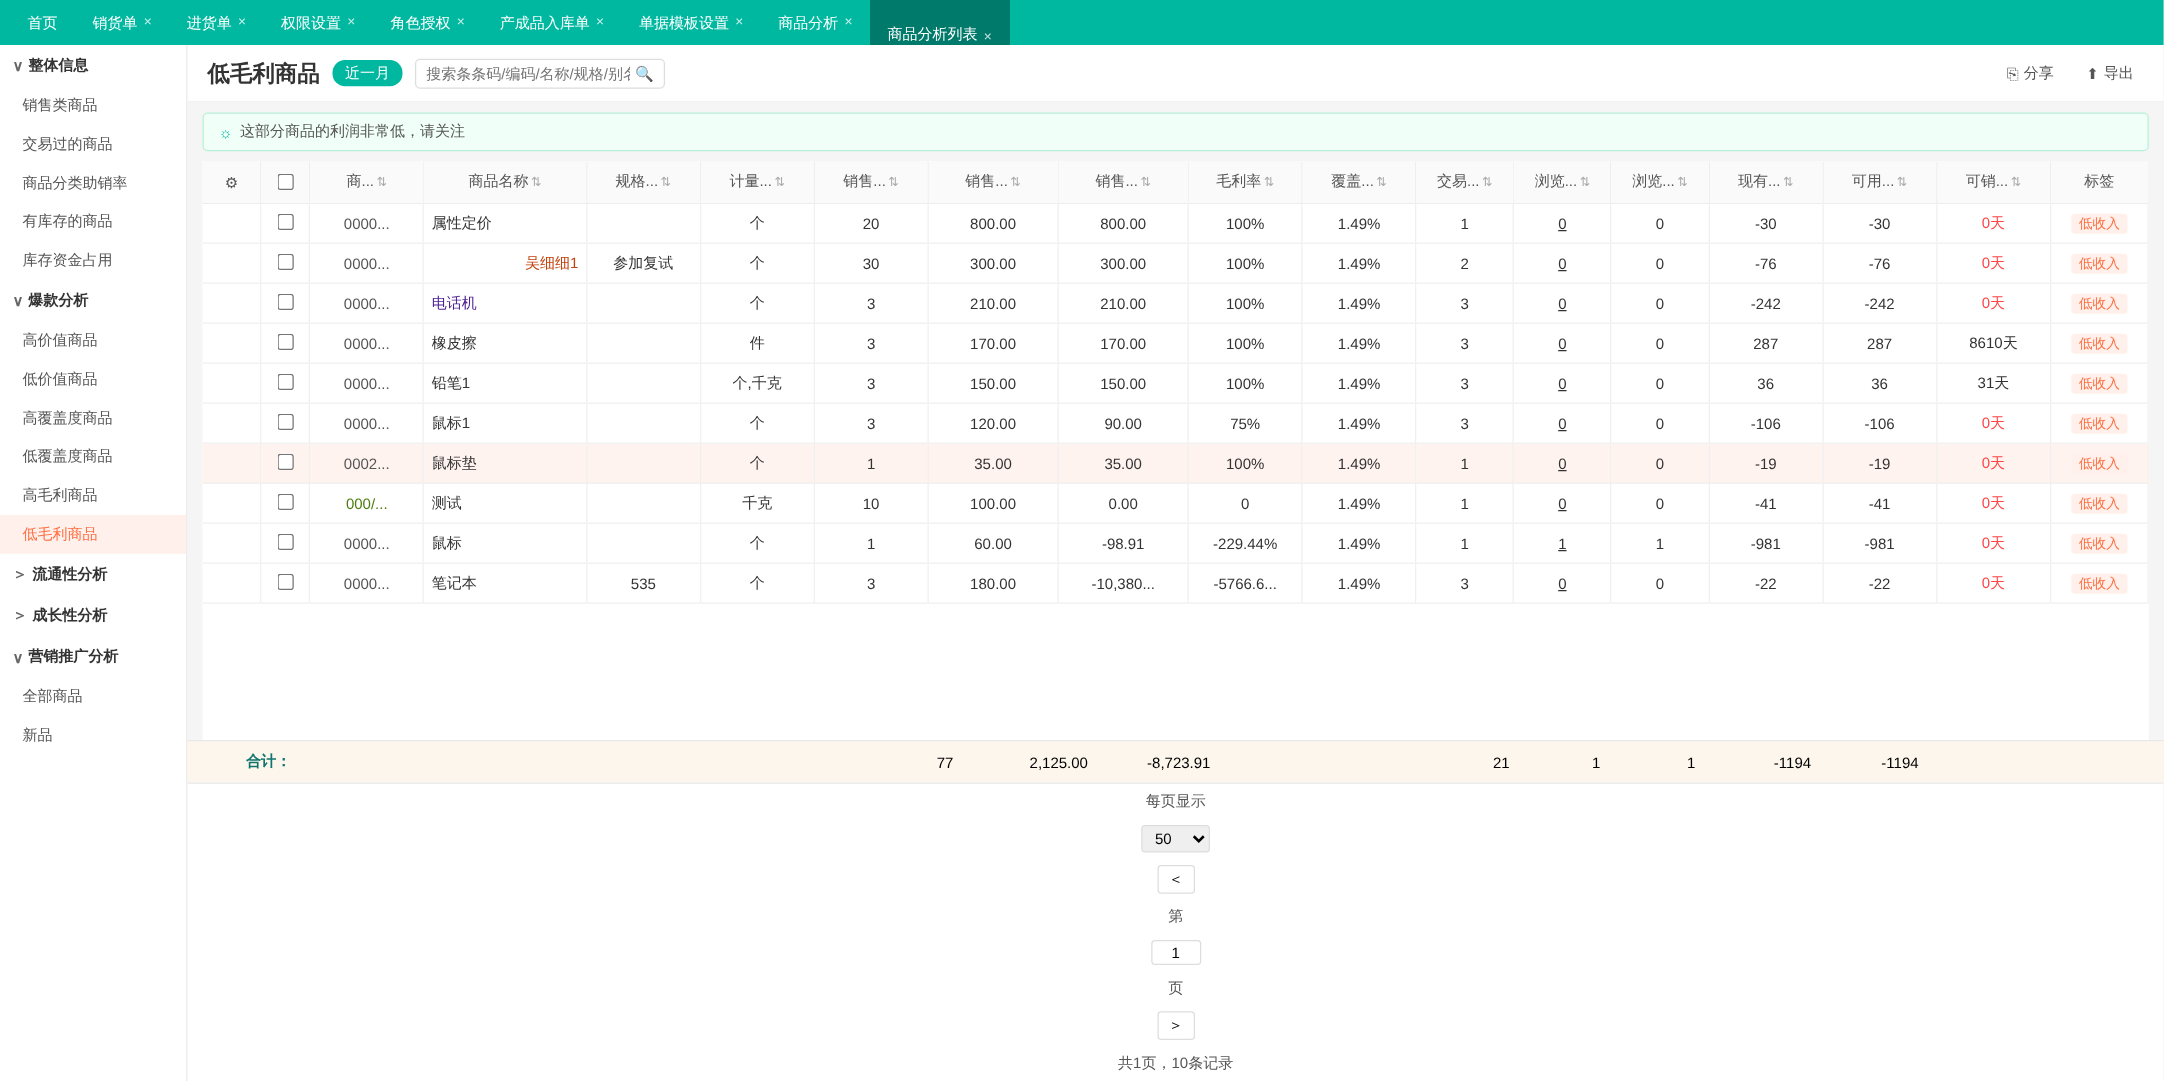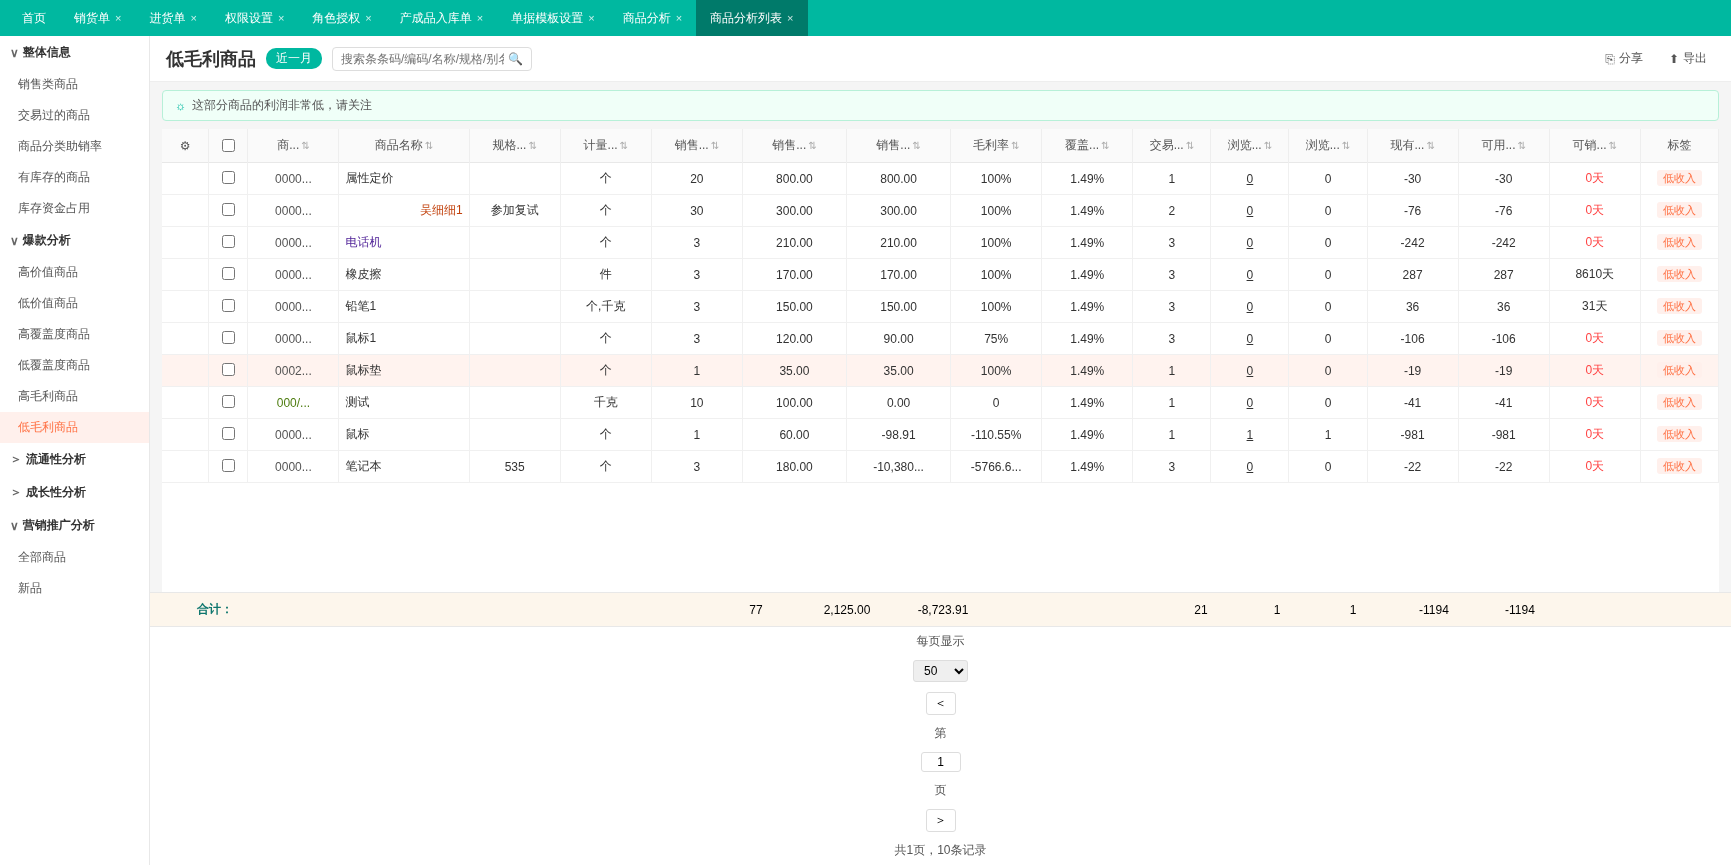--- a/index.html
+++ b/index.html
@@ -277,21 +277,21 @@
     <span class="close-x">×</span>
   </div>
   <div class="nav-item">
     <span>单据模板设置</span>
     <span class="close-x">×</span>
   </div>
   <div class="nav-item">
     <span>商品分析</span>
     <span class="close-x">×</span>
   </div>
-  <div class="nav-item active" style="background:#007a6a;">
+  <div class="nav-item active" style="background:#007a6a;align-items:flex-end;">
     <span>商品分析列表</span>
     <span class="close-x">×</span>
   </div>
 </div>
 
 <div class="main-layout">
 
   <div class="sidebar">
     <div class="sidebar-group-title">
       <span class="arrow">∨</span>
@@ -657,21 +657,21 @@
             <tr>
       <td></td>
       <td><input type="checkbox" style=""></td>
       <td style="color:#555;">0000...</td>
       <td style="color:#333;text-align:left;">鼠标</td>
       <td></td>
       <td>个</td>
       <td>1</td>
       <td>60.00</td>
       <td>-98.91</td>
-      <td>-110.55%</td>
+      <td>-229.44%</td>
       <td>1.49%</td>
       <td>1</td>
       <td><span class="underline-link">1</span></td>
       <td>1</td>
       <td>-981</td>
       <td>-981</td>
       <td class="td-red">0天</td>
       <td><span class="tag-low-income">低收入</span></td>
     </tr>
             <tr>

